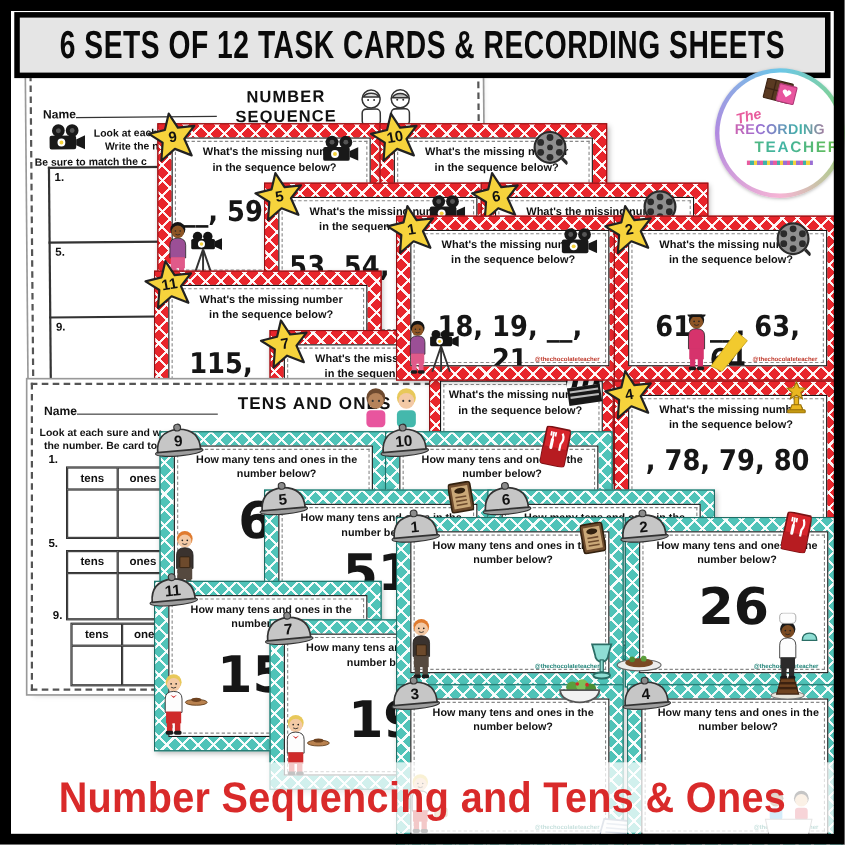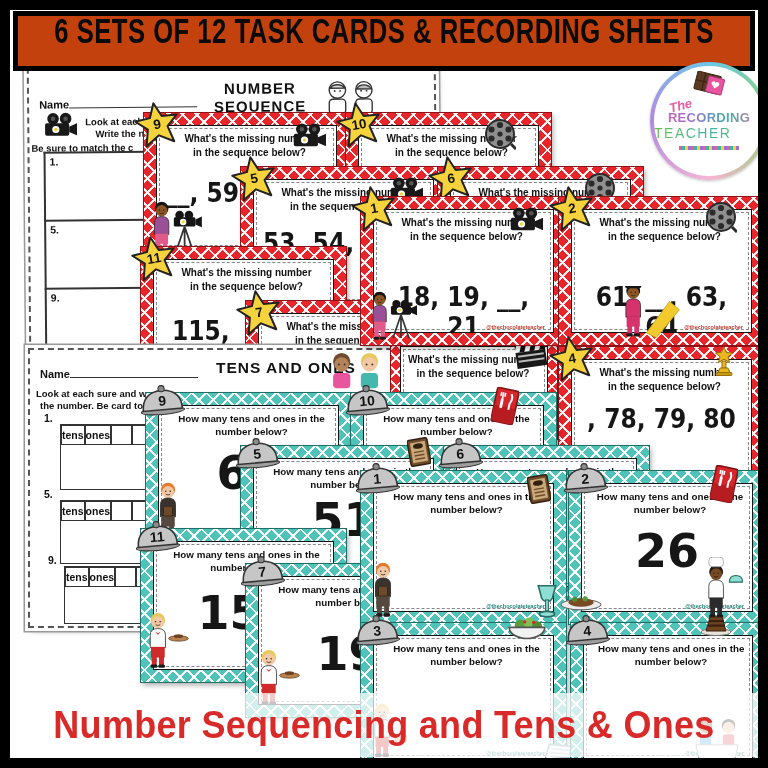--- a/index.html
+++ b/index.html
@@ -2,35 +2,35 @@
 <html><head>
 <meta charset="utf-8">
 <style>
   html,body{margin:0;padding:0;background:#888}
   #stage{position:relative;width:768px;height:768px;background:#fff;overflow:hidden;
          font-family:"Liberation Sans",sans-serif;margin:0 auto}
   .frame{position:absolute;inset:0;border:10px solid #000;z-index:40;pointer-events:none}
 
   
   .banner{position:absolute;left:13px;top:11px;right:13px;height:50px;border:5px solid #000;
-          background:#c2410c;z-index:30;display:flex;align-items:flex-start;justify-content:center}
+          background:#e5e5e5;z-index:30;display:flex;align-items:center;justify-content:center}
   .banner span{font-weight:bold;font-size:27px;letter-spacing:.5px;white-space:nowrap;
                transform:scale(.95,1.32);color:#0a0a0a}
 
   
   .logo{position:absolute;left:650px;top:62px;width:110px;height:110px;border-radius:50%;padding:4px;
         background:conic-gradient(#6cc7e8,#8bd66a,#f6b5d5,#b18ae0,#6cc7e8);z-index:31;
         box-shadow:0 1px 3px rgba(0,0,0,.25)}
   .logo-in{width:100%;height:100%;border-radius:50%;background:#fff;position:relative;overflow:hidden}
   .logo-the{position:absolute;left:15px;top:32px;font-style:italic;font-weight:bold;font-size:13px;
             color:#e85d9e;transform:rotate(-14deg)}
   .logo-choc{position:absolute;left:0;right:0;top:44px;text-align:center;font-weight:bold;font-size:13px;
              letter-spacing:.3px;background:linear-gradient(90deg,#e85d9e,#9b6fd4,#3fb3a7,#e85d9e);
              -webkit-background-clip:text;background-clip:text;color:transparent}
-  .logo-teach{position:absolute;left:0;right:0;top:59px;text-align:left;font-weight:normal;font-size:14px;
+  .logo-teach{position:absolute;left:0;right:0;top:59px;text-align:right;font-weight:bold;font-size:14px;
              letter-spacing:1.5px;background:linear-gradient(90deg,#6abf4b,#3fb3a7,#6abf4b);
              -webkit-background-clip:text;background-clip:text;color:transparent}
   .logo-dots{position:absolute;left:25px;right:25px;top:80px;height:4px;
              background:repeating-linear-gradient(90deg,#e85d9e 0 3px,#3fb3a7 3px 6px,#f5d23d 6px 9px,#9b6fd4 9px 12px)}
   .logo-bar{position:absolute;left:37px;top:5px;width:36px;height:28px}
 
   
   .footer-band{position:absolute;left:10px;right:10px;top:693px;height:64px;background:rgba(255,255,255,.74);
                z-index:20;display:flex;align-items:center;justify-content:center}
   .footer-band span{font-weight:bold;font-size:36px;color:#d92a2a;letter-spacing:.3px;white-space:nowrap;
@@ -38,21 +38,21 @@
 
   
   .sheet{position:absolute;background:#fff;border:2px dashed #555;
          box-shadow:0 0 0 3px #fff,0 0 0 4.5px #999,2px 3px 6px rgba(0,0,0,.28)}
   .sh-title{font-weight:bold;letter-spacing:1px;color:#111}
   .name{font-weight:bold;font-size:11px;color:#111}
   .nline{display:inline-block;width:128px;border-bottom:1.5px solid #333;height:11px}
   .instr{position:absolute;font-weight:bold;font-size:9.5px;color:#111;white-space:nowrap}
   .gline{position:absolute;background:#333}
   .cell-label{position:absolute;font-weight:bold;font-size:10.5px;color:#111}
-  .tot{position:absolute;border:1.5px solid #333;display:grid;grid-template-columns:1fr 1fr 1fr 1fr;
+  .tot{position:absolute;border:1.5px solid #333;display:grid;grid-template-columns:1fr 1fr;
        grid-template-rows:20px 1fr;background:#fff}
   .tot div{border:.75px solid #333;display:flex;align-items:center;justify-content:center;
            font-weight:bold;font-size:10.5px;color:#111}
 
   
   .card{position:absolute;box-shadow:1.5px 2.5px 5px rgba(0,0,0,.3)}
   .chev{position:absolute;inset:0}
   .red>.chev{background:repeating-linear-gradient(45deg,rgba(255,255,255,.95) 0 2px,rgba(255,255,255,0) 2px 10px),
              repeating-linear-gradient(-45deg,rgba(255,255,255,.95) 0 2px,rgba(255,255,255,0) 2px 10px),#e8252b;
              border:1px solid #8e1216}

